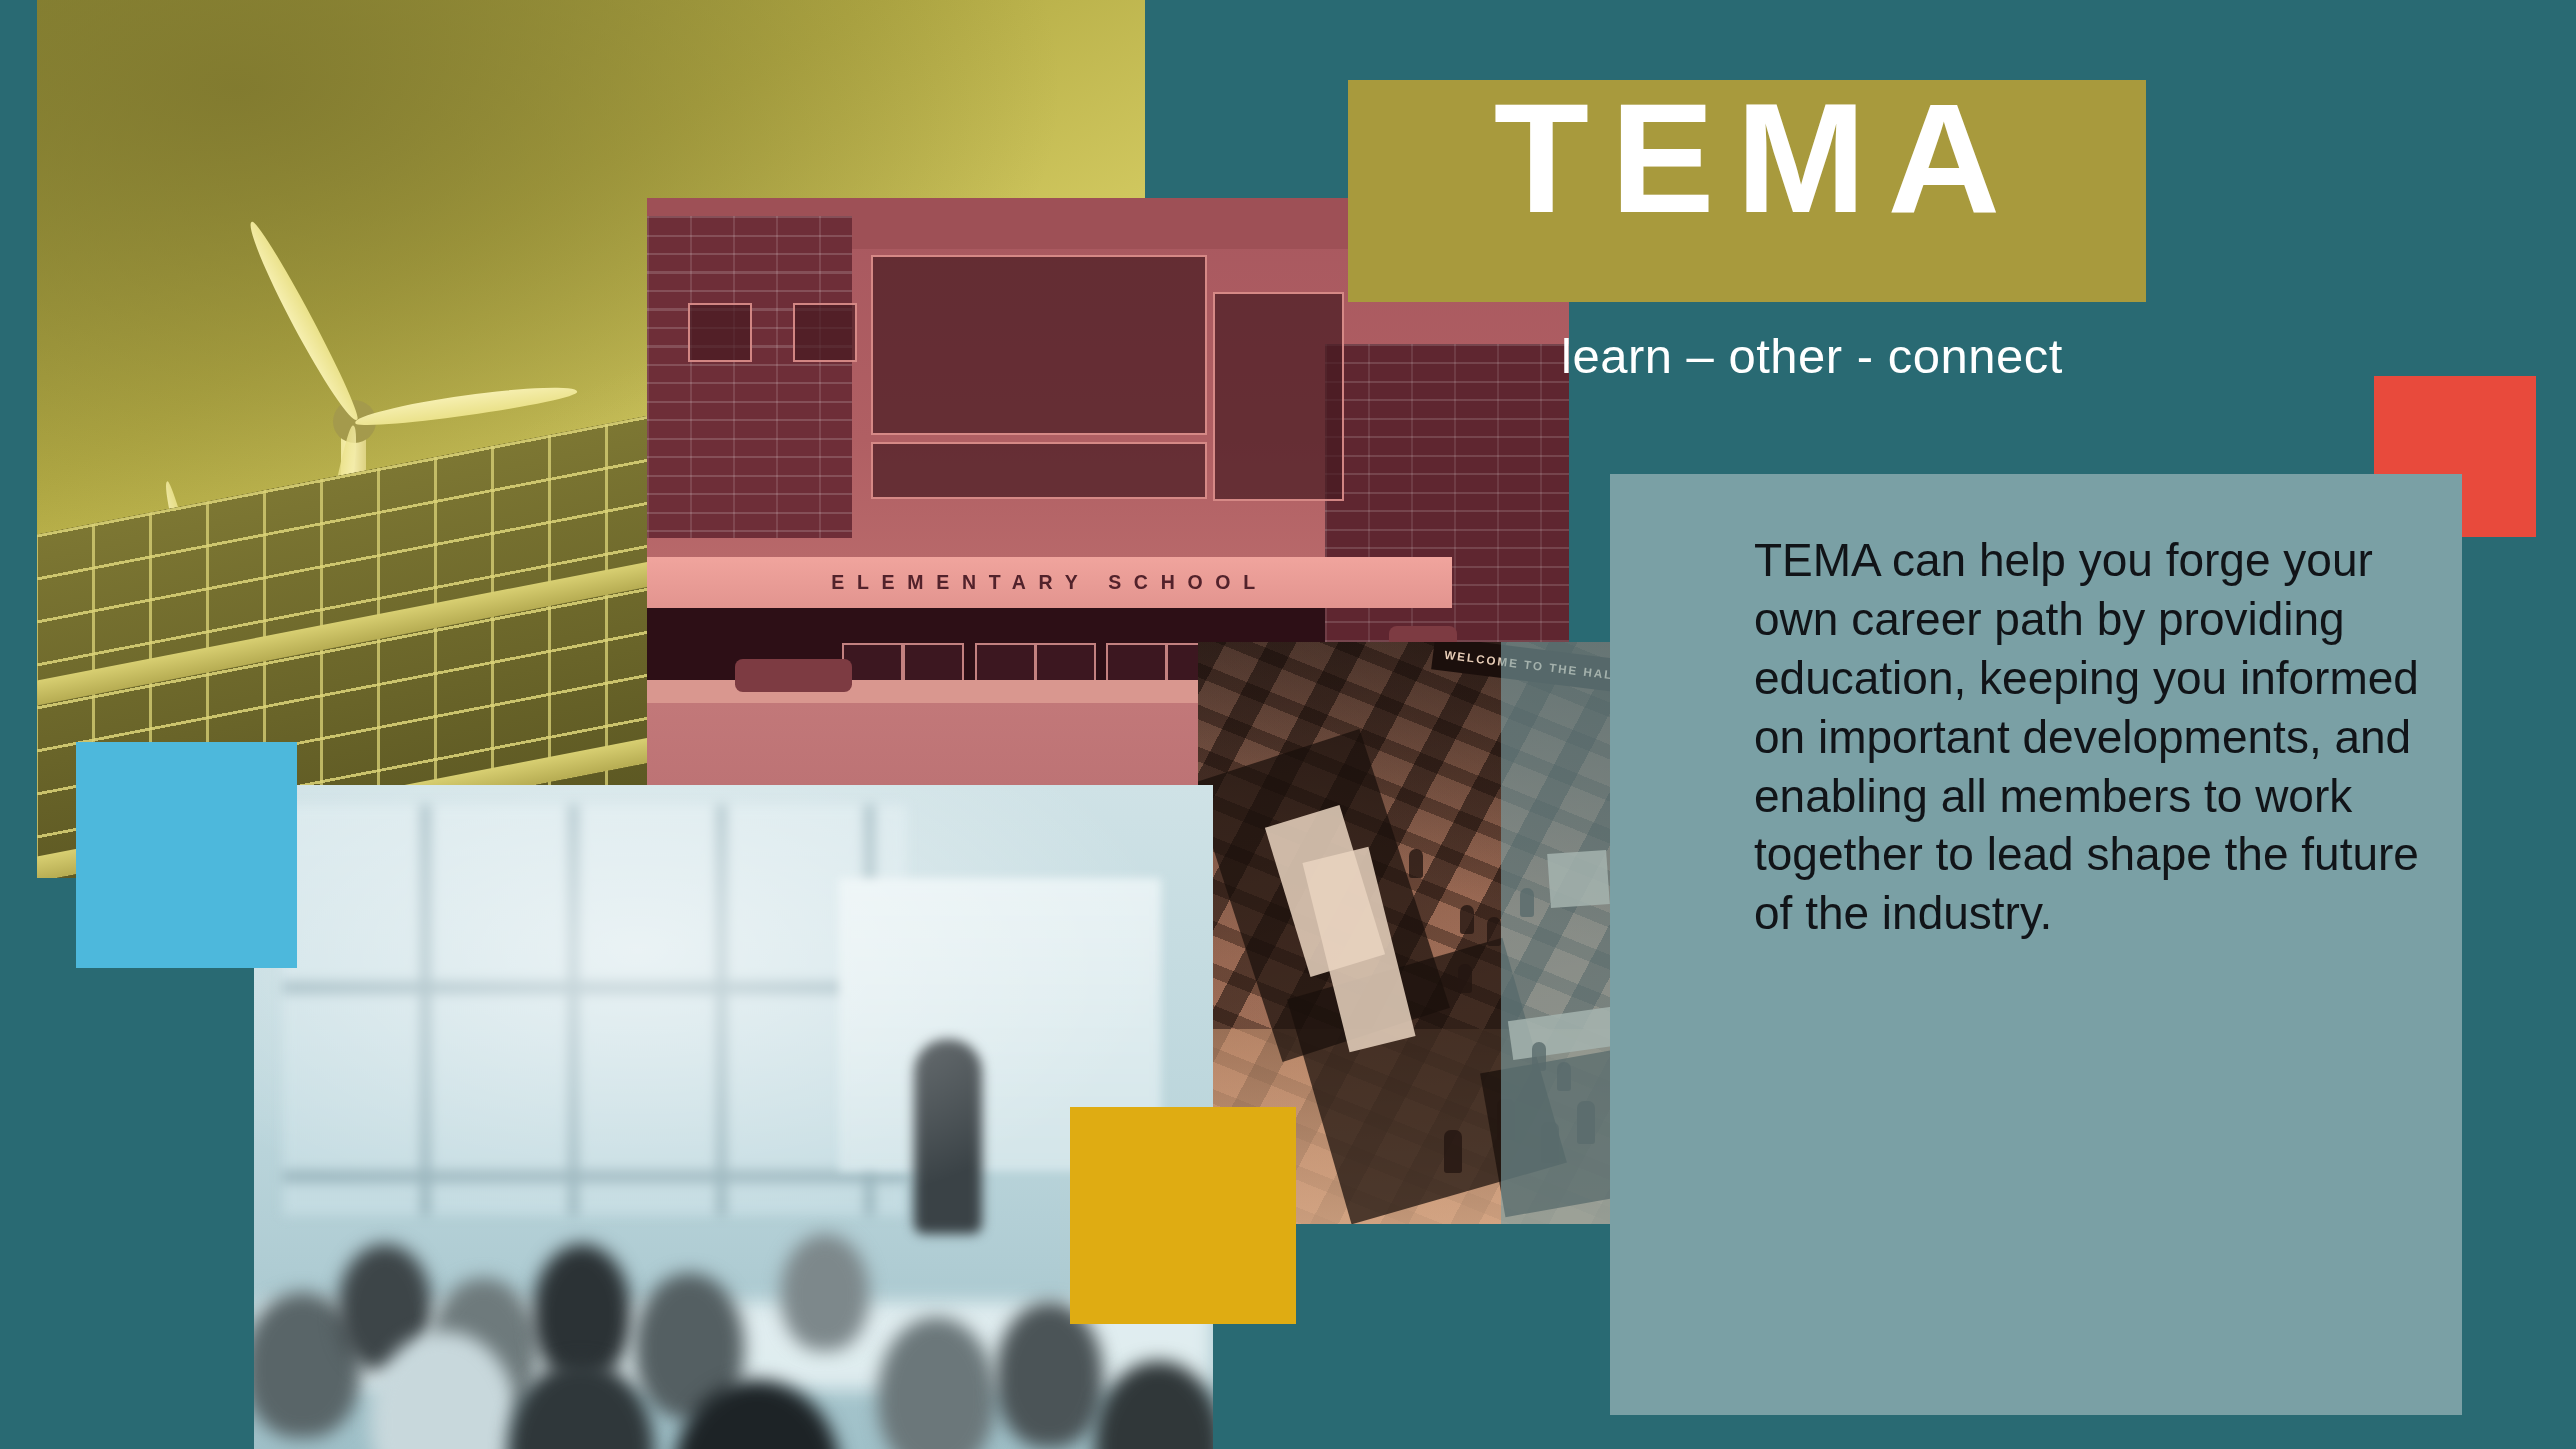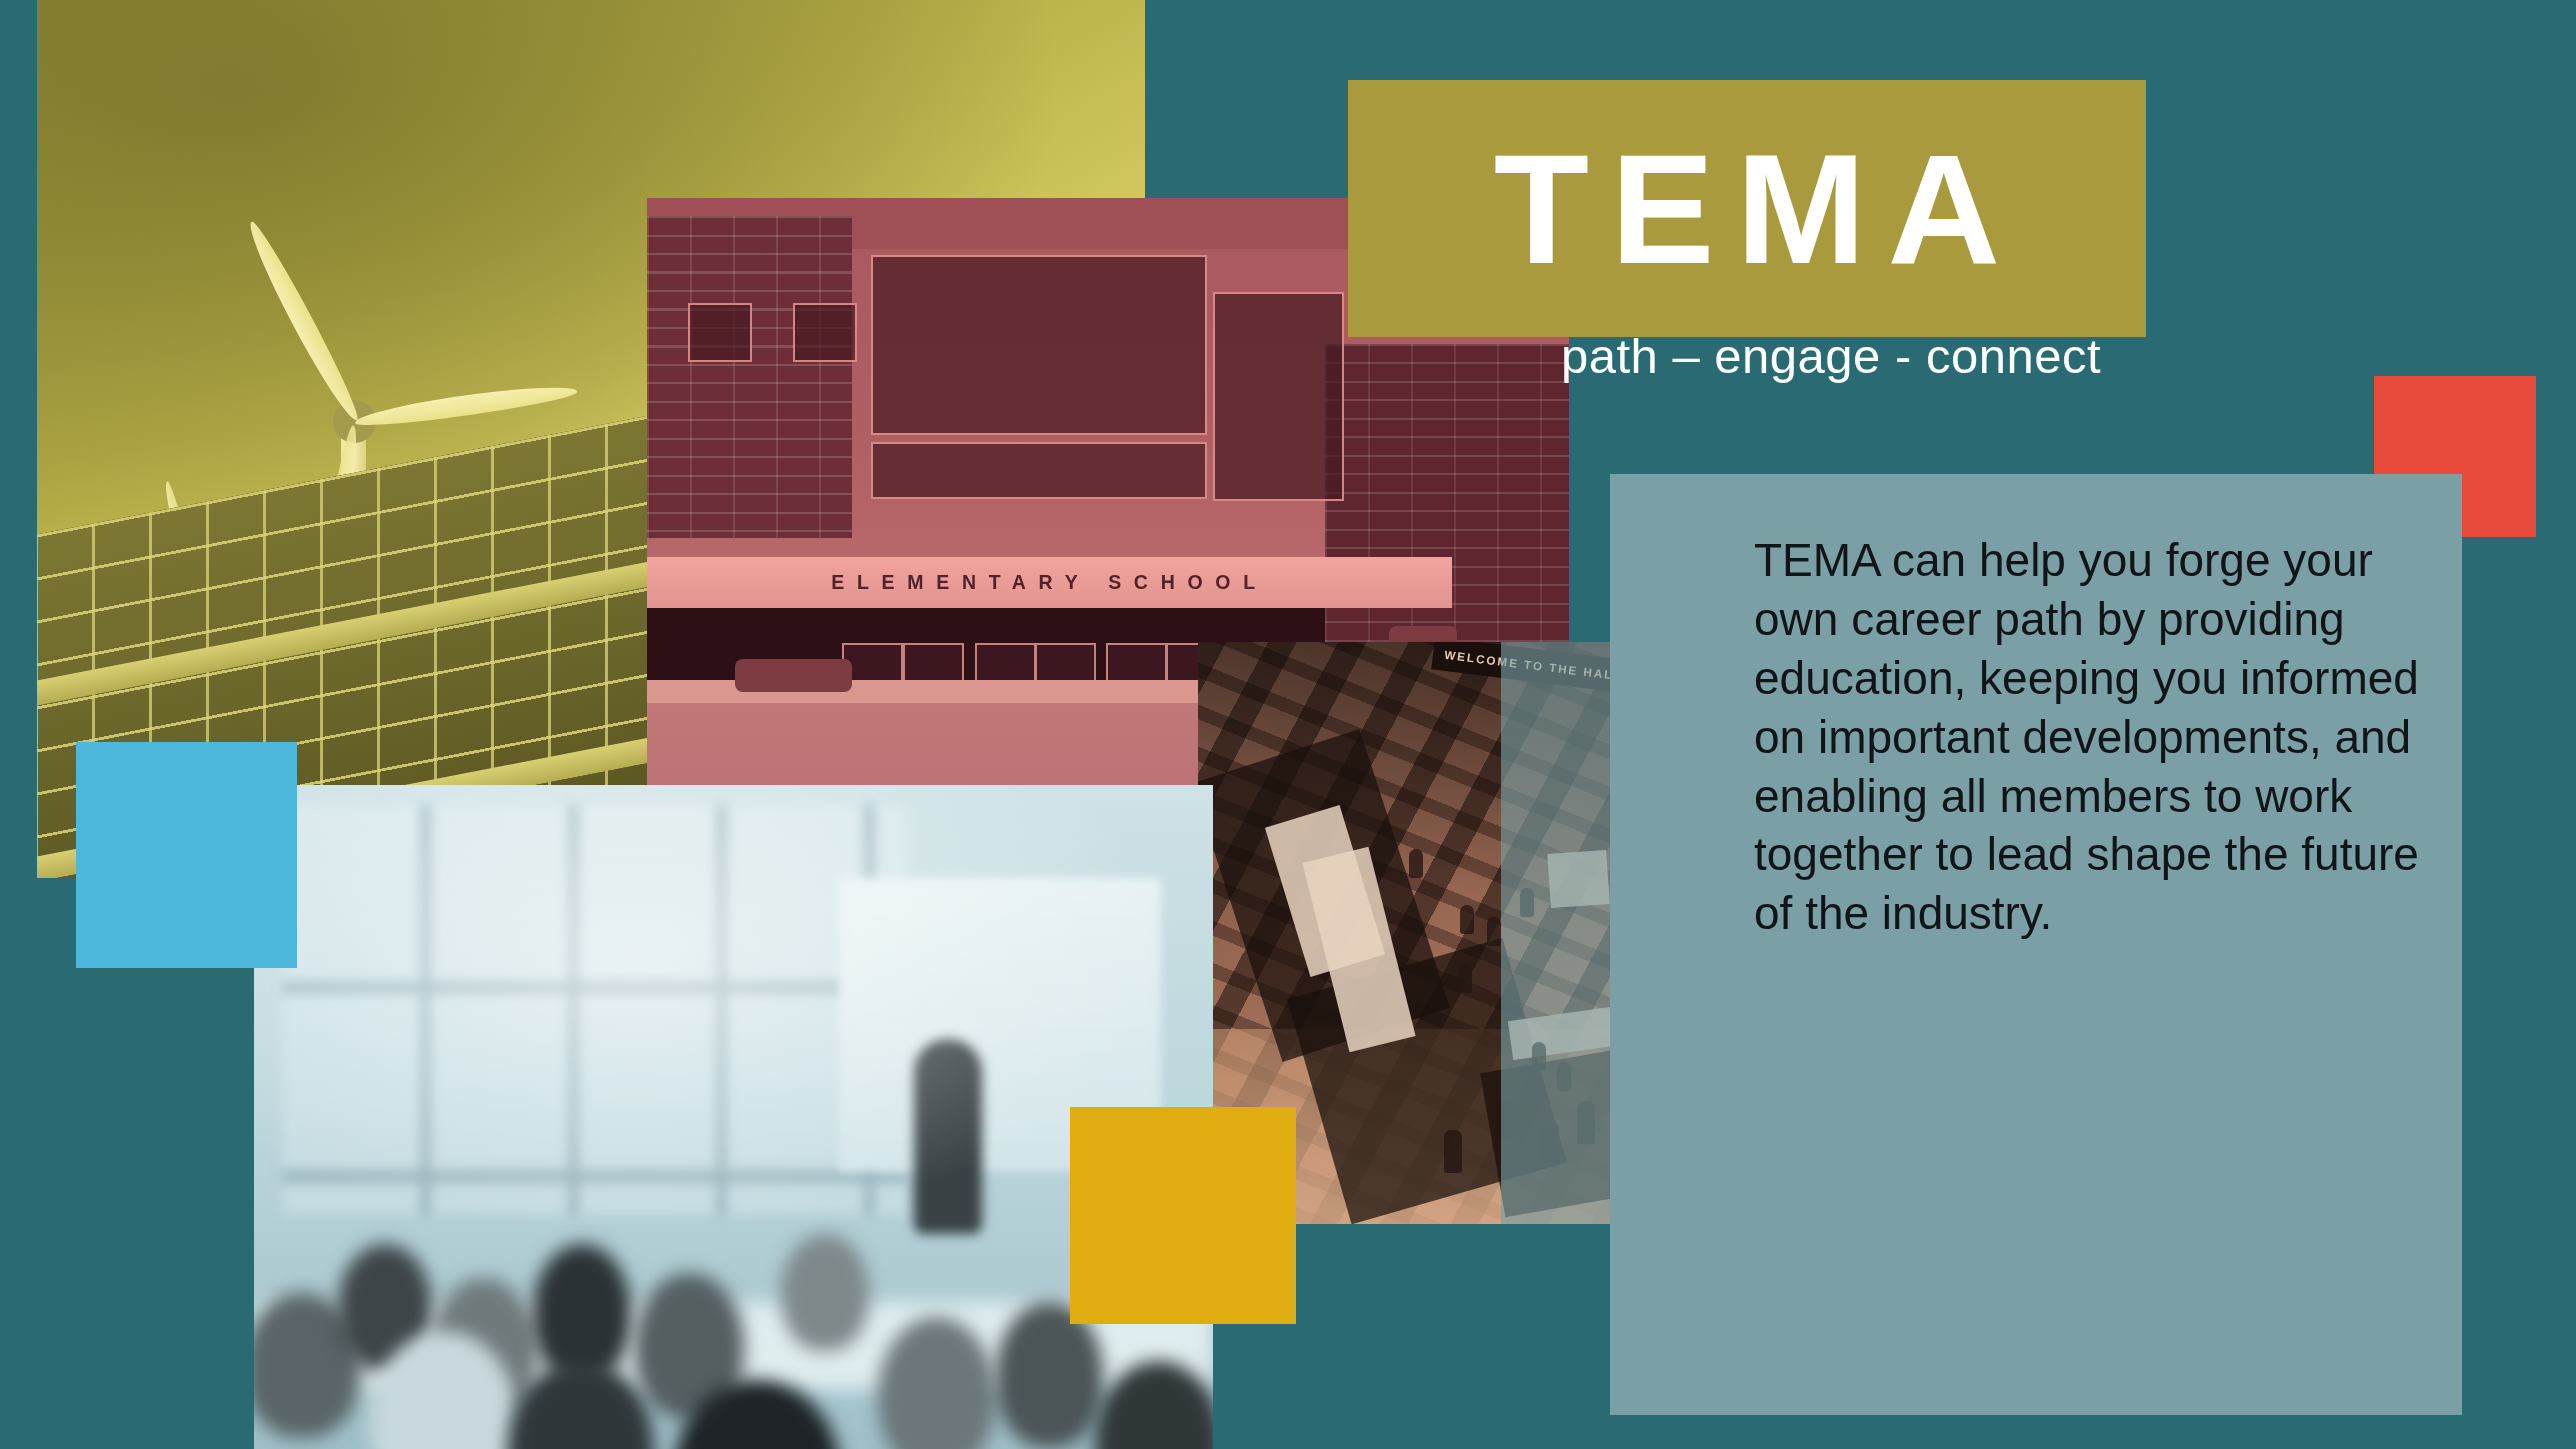--- a/index.html
+++ b/index.html
@@ -216,23 +216,23 @@
   
   .square { position: absolute; }
   #sq-blue   { left: 76px;   top: 742px;  width: 221px; height: 226px; background: #4db8dc; }
   #sq-yellow { left: 1070px; top: 1107px; width: 226px; height: 217px; background: #dfac12; }
   #sq-red    { left: 2374px; top: 376px;  width: 162px; height: 161px; background: #e84a3c; }
 
   
   #tema-banner {
     position: absolute;
     left: 1348px; top: 80px;
-    width: 798px; height: 257px;
+    width: 798px; height: 222px;
     background: #a89a3d;
-    display: flex; align-items: center; justify-content: center;
+    display: flex; justify-content: center;
   }
   #tema-title {
     color: #ffffff;
     font-size: 156px;
     font-weight: 700;
     letter-spacing: 21.5px;
     line-height: 1;
     text-indent: 21.5px;
     font-family: "Liberation Sans", sans-serif;
   }
@@ -376,21 +376,21 @@
     <div class="haze"></div>
   </div>
 
   <div class="square" id="sq-blue"></div>
   <div class="square" id="sq-yellow"></div>
   <div class="square" id="sq-red"></div>
 
   <div id="tema-banner">
     <span id="tema-title">TEMA</span>
   </div>
-  <div id="tema-tagline">path – engage - connect</div>
+  <div id="tema-tagline">learn – other - connect</div>
 
   <div id="text-panel">
     <div id="text-body">
       <p>TEMA can help you forge your own career path by providing education, keeping you informed on important developments, and enabling all members to work together to lead shape the future of the industry.</p>
     </div>
   </div>
 
 </div>
 
 

